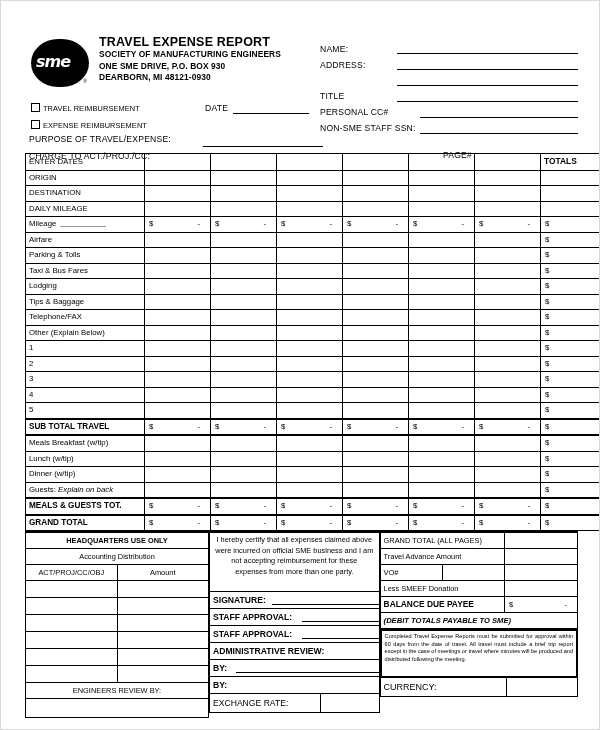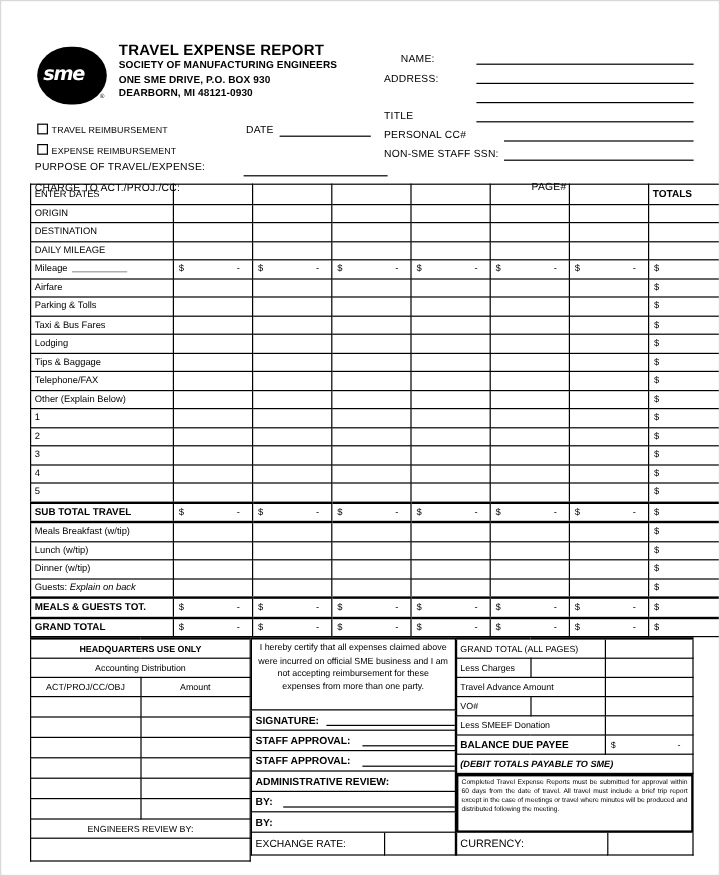--- a/index.html
+++ b/index.html
@@ -139,21 +139,21 @@
     </div>
 
     <div class="lbl" style="left:4px;top:103px;">PURPOSE OF TRAVEL/EXPENSE:</div>
     <div class="ruleline" style="left:178px;top:115px;width:120px;"></div>
 
     <div class="lbl" style="left:4px;top:120px;">CHARGE TO ACT./PROJ./CC:</div>
 
     <div class="lbl" style="left:180px;top:72px;">DATE</div>
     <div class="ruleline" style="left:208px;top:82px;width:76px;"></div>
 
-    <div class="rt" style="left:309px;top:13px;">NAME:</div>
+    <div class="rt" style="left:295px;top:13px;">NAME:</div>
     <div class="ruleline" style="left:372px;top:22px;width:181px;"></div>
 
     <div class="rt" style="left:295px;top:29px;">ADDRESS:</div>
     <div class="ruleline" style="left:372px;top:38px;width:181px;"></div>
     <div class="ruleline" style="left:372px;top:54px;width:181px;"></div>
 
     <div class="rt" style="left:295px;top:60px;">TITLE</div>
     <div class="ruleline" style="left:372px;top:70px;width:181px;"></div>
 
     <div class="rt" style="left:295px;top:76px;">PERSONAL CC#</div>
@@ -598,25 +598,20 @@
     </div>
 
     <div class="bcolC">
       <table class="bt">
         <tbody id="totals-rows">
               <tr>
                 <td colspan="2" style="border-top:2px solid #000;">GRAND TOTAL (ALL PAGES)</td>
                 <td style="width:66px;border-top:2px solid #000;">&nbsp;</td>
               </tr>
               <tr>
-                <td style="width:70px;">Less Charges</td>
-                <td style="">&nbsp;</td>
-                <td style="width:66px;">&nbsp;</td>
-              </tr>
-              <tr>
                 <td colspan="2" style="">Travel Advance Amount</td>
                 <td style="width:66px;">&nbsp;</td>
               </tr>
               <tr>
                 <td style="width:70px;">VO#</td>
                 <td style="">&nbsp;</td>
                 <td style="width:66px;">&nbsp;</td>
               </tr>
               <tr>
                 <td colspan="2" style="">Less SMEEF Donation</td>

